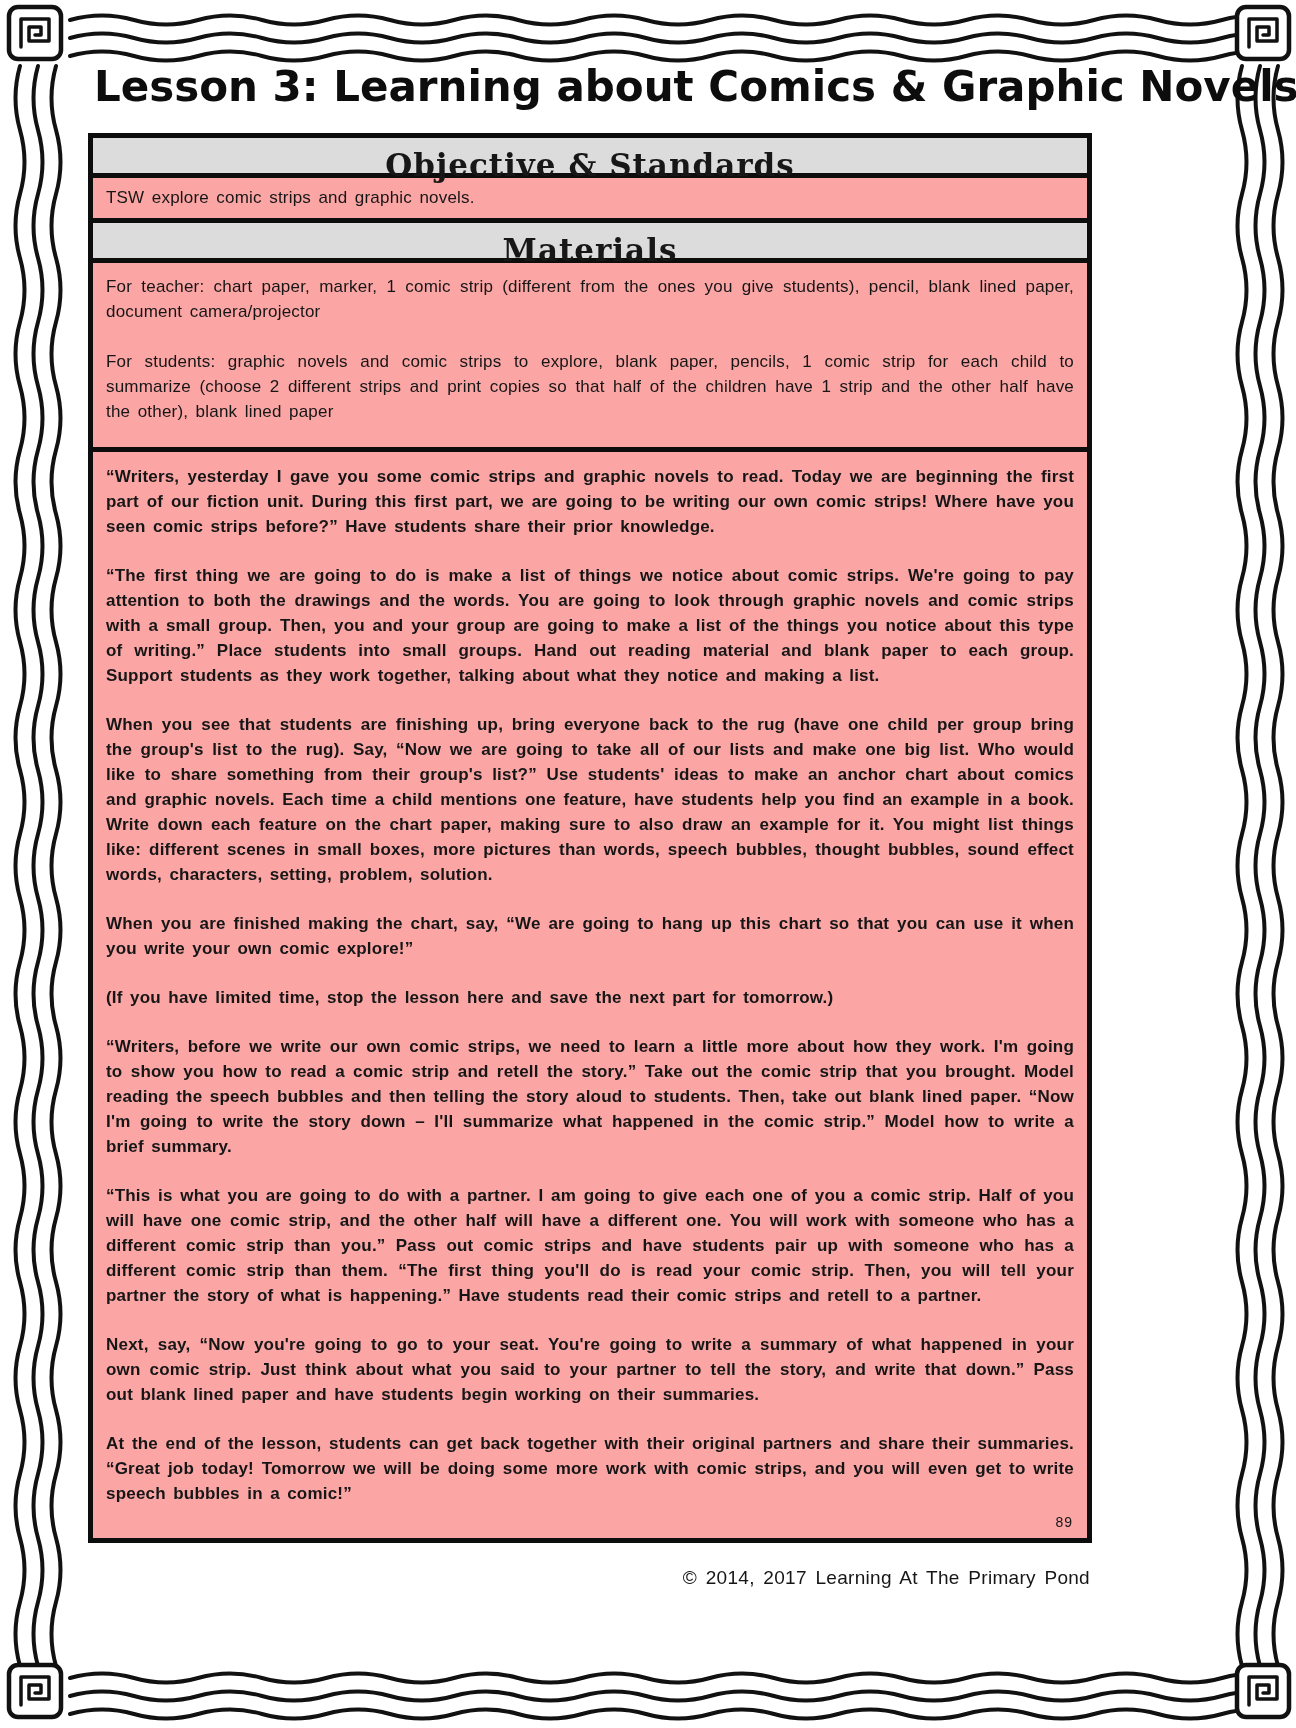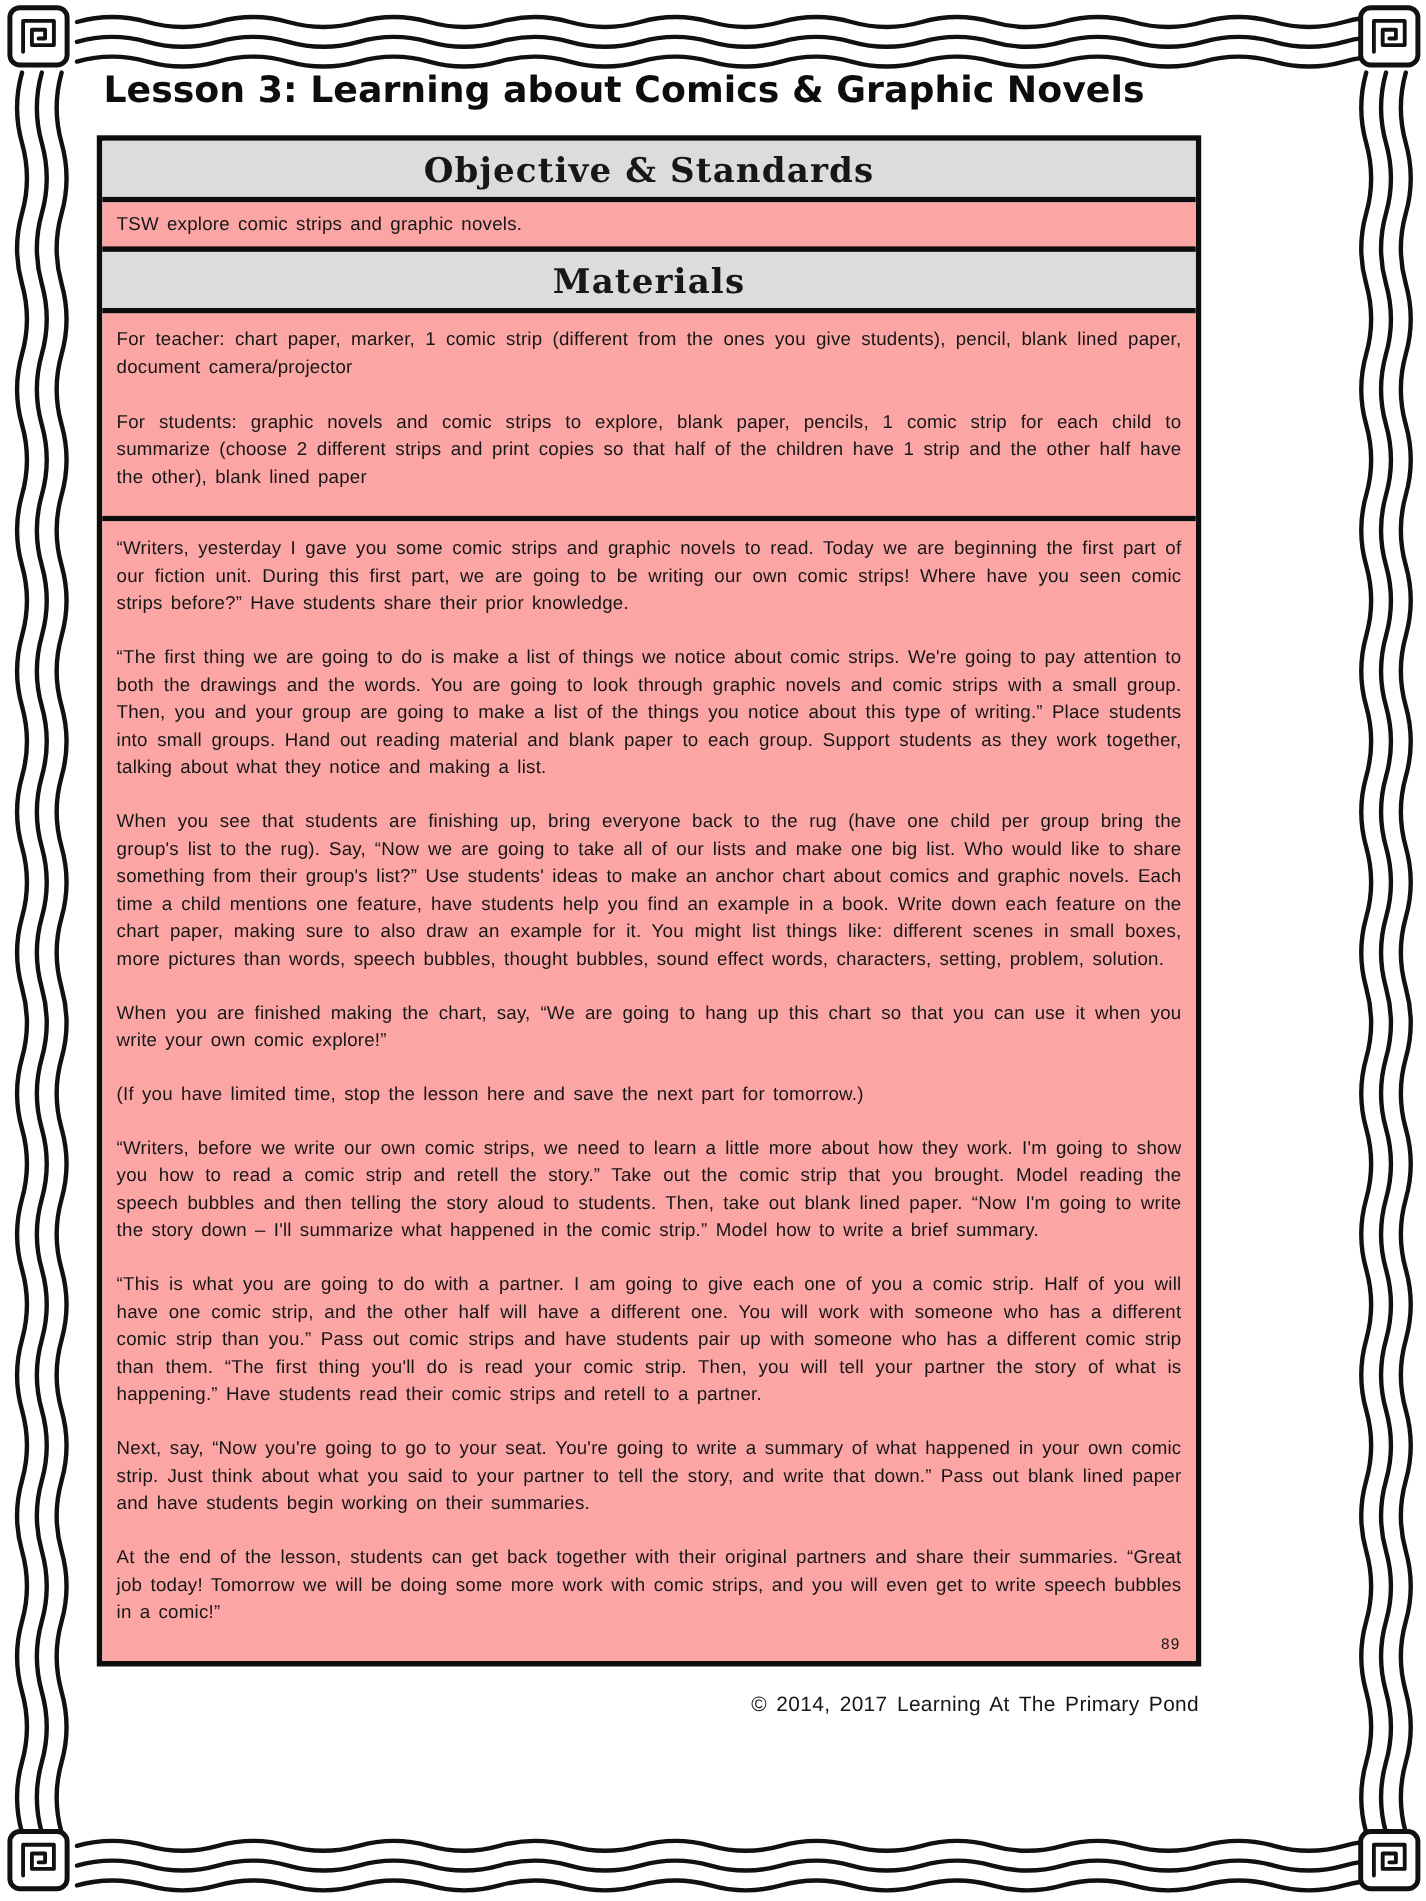--- a/index.html
+++ b/index.html
@@ -13,60 +13,60 @@
   }
   #border-art {
     position:absolute; inset:0; z-index:0; pointer-events:none;
   }
   .content {
     position:absolute; left:88px; top:62px; width:1004px; z-index:1;
   }
   .doc-title {
     font-family:"DejaVu Sans", sans-serif;
     font-weight:700;
-    font-size:33px;
+    font-size:42px;
     letter-spacing:0px;
     color:#0d0d0d;
     margin-left:6px;
     margin-bottom:22px;
     white-space:nowrap;
   }
   .lesson-table {
     border:5px solid #0d0d0d;
     background:#fff;
   }
   .section-header {
     background:#dcdcdc;
     border-bottom:5px solid #0d0d0d;
     text-align:center;
     font-family:"DejaVu Serif", serif;
     font-weight:600;
     font-size:31px;
     letter-spacing:1px;
-    height:56px;
+    height:40px;
     line-height:54px;
     color:#171717;
   }
   .section-body {
     background:#fca5a5;
     padding:8px 13px;
     font-size:17px;
     line-height:25px;
     letter-spacing:0.2px;
     word-spacing:2.5px;
     text-align:justify;
     color:#161616;
   }
   .section-body.bordered { border-bottom:5px solid #0d0d0d; }
   .body-objective { min-height:38px; padding-top:7px; }
   .body-materials { min-height:142px; padding-top:11px; }
   .body-materials p { margin-bottom:25px; }
   .body-materials p:last-child { margin-bottom:15px; }
   .body-procedures { min-height:1002px; position:relative; padding-top:12px; }
-  .body-procedures p { margin-bottom:24px; }
+  .body-procedures p { margin-bottom:24px;font-weight:bold; }
   .body-procedures p:last-child { margin-bottom:0; }
   .page-number {
     position:absolute; right:14px; bottom:3px;
     font-size:14px; letter-spacing:1px;
   }
   .footer-credit {
     text-align:right;
     font-size:19px;
     margin-top:24px;
     margin-right:2px;

